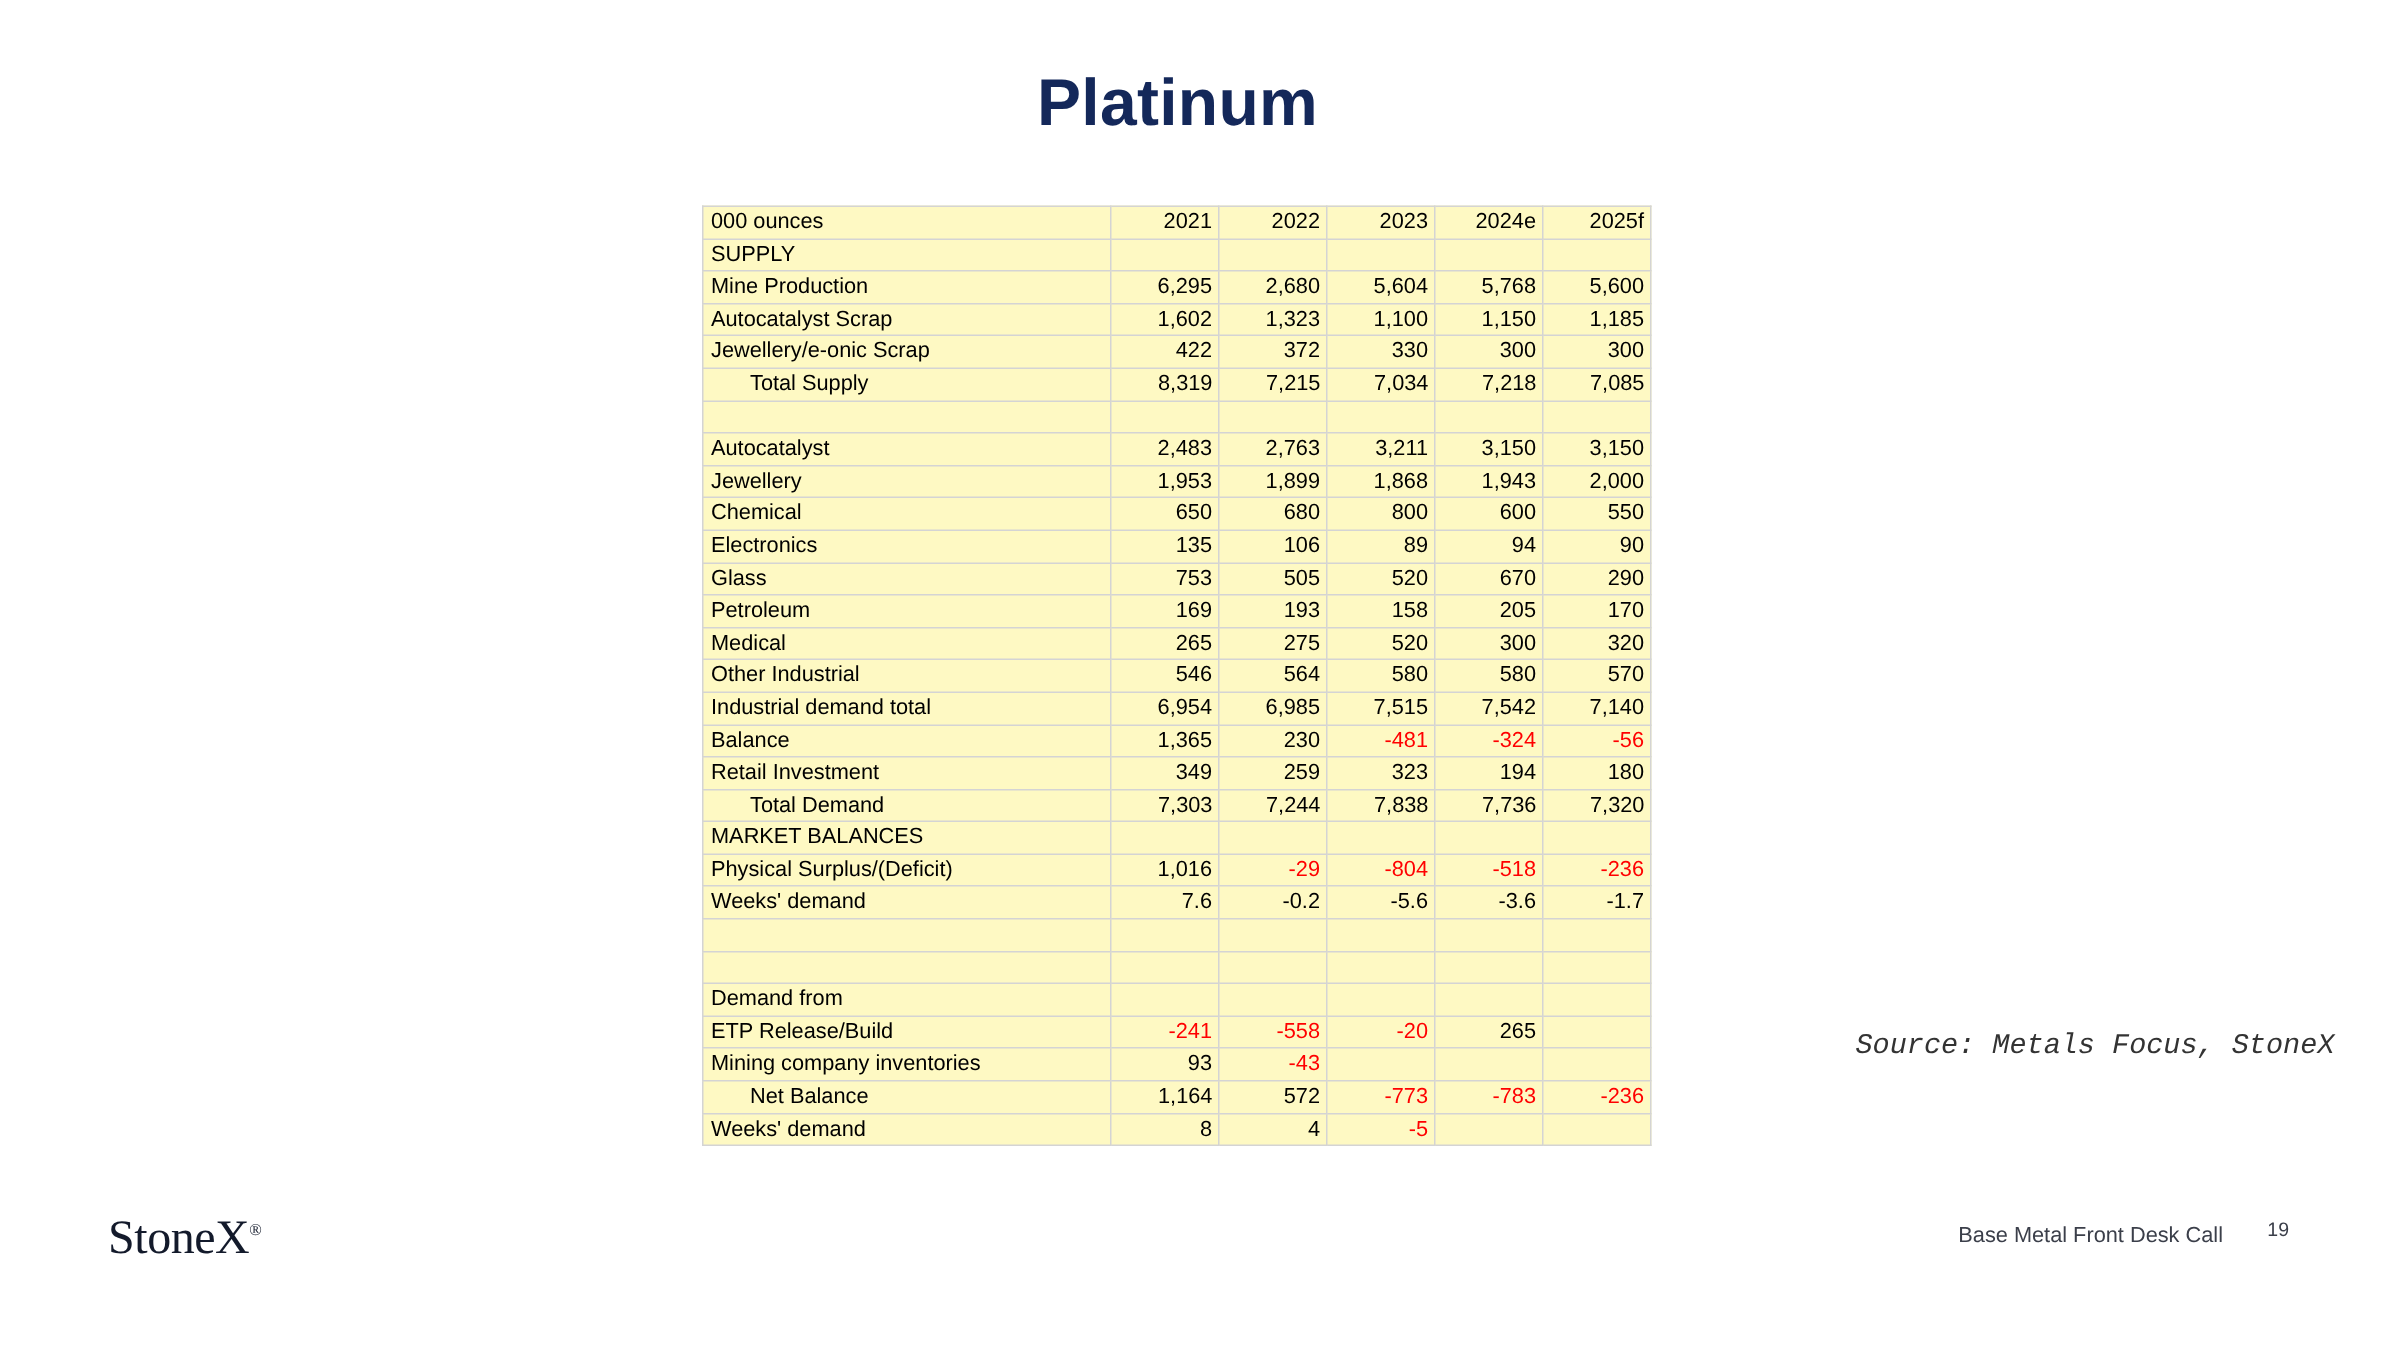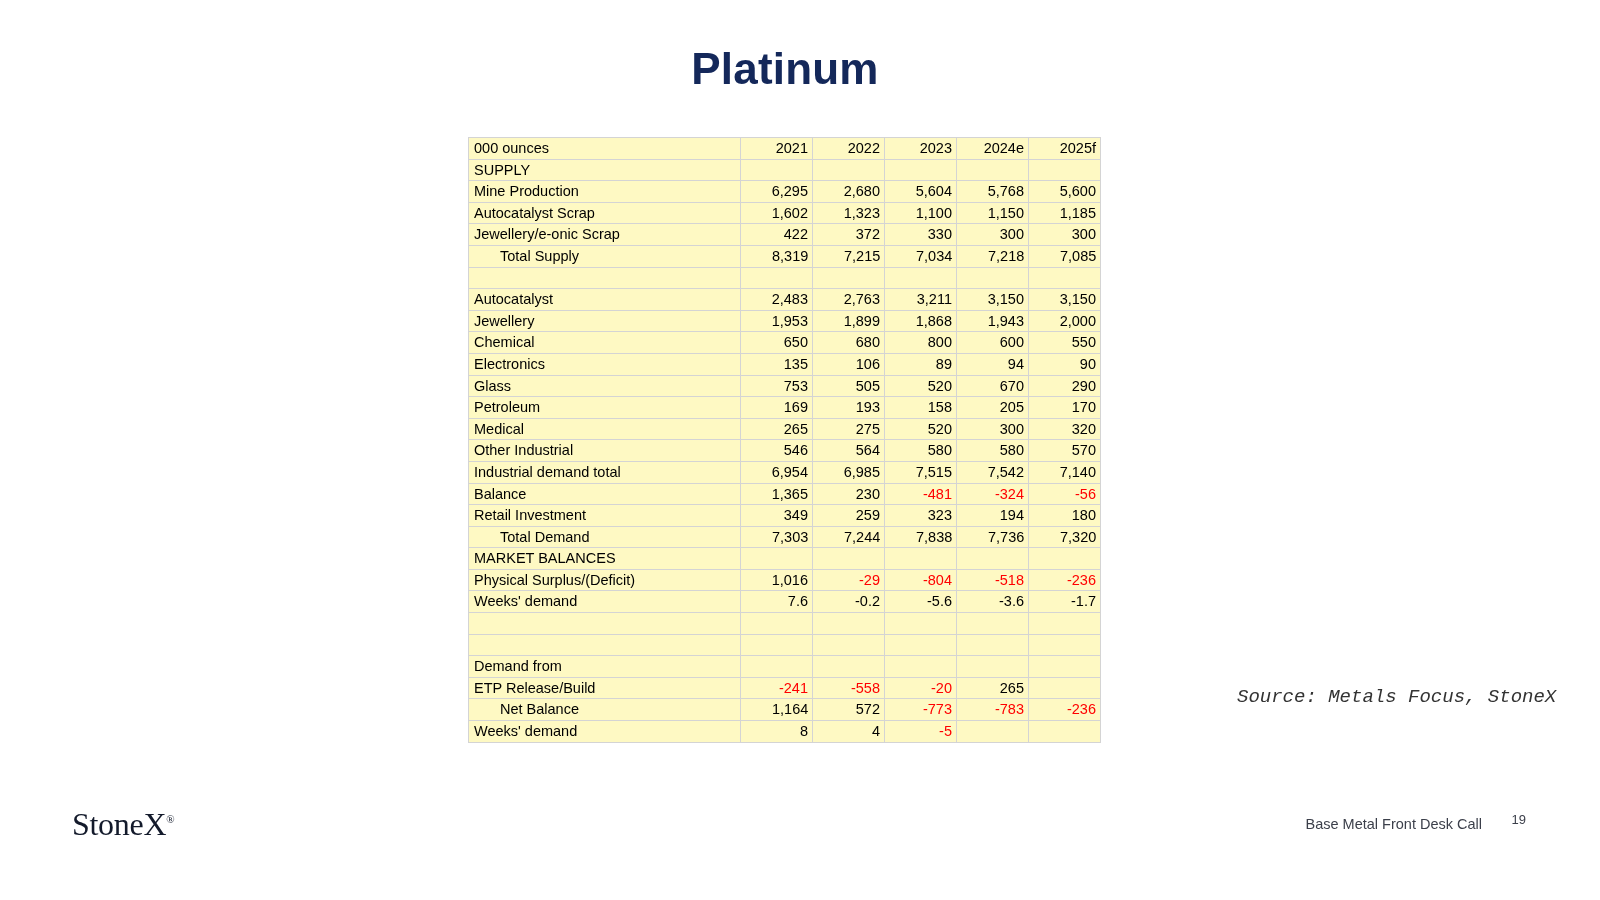--- a/index.html
+++ b/index.html
@@ -329,20 +329,28 @@
           <td class="val"></td>
         </tr>
         <tr>
           <td class="lbl">ETP Release/Build</td>
           <td class="val neg">-241</td>
           <td class="val neg">-558</td>
           <td class="val neg">-20</td>
           <td class="val">265</td>
           <td class="val"></td>
         </tr>
+        <tr>
+          <td class="lbl">Mining company inventories</td>
+          <td class="val">93</td>
+          <td class="val neg">-43</td>
+          <td class="val"></td>
+          <td class="val"></td>
+          <td class="val"></td>
+        </tr>
         <tr class="bold">
           <td class="lbl">Net Balance</td>
           <td class="val">1,164</td>
           <td class="val">572</td>
           <td class="val neg">-773</td>
           <td class="val neg">-783</td>
           <td class="val neg">-236</td>
         </tr>
         <tr>
           <td class="lbl">Weeks' demand</td>

